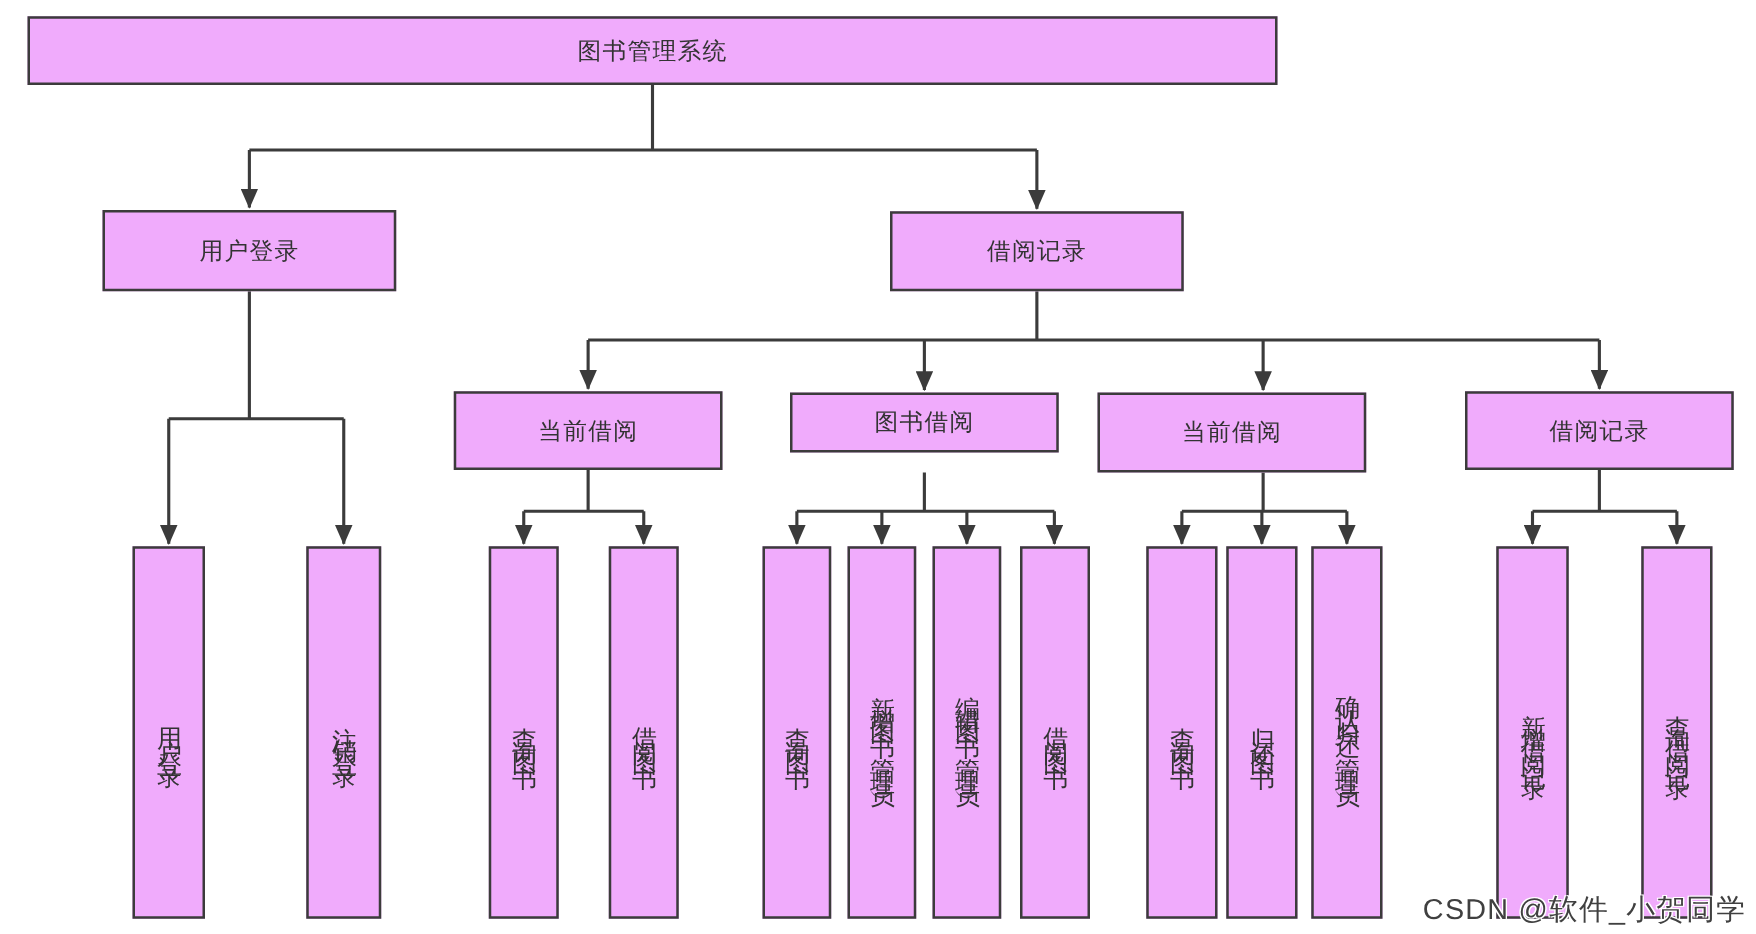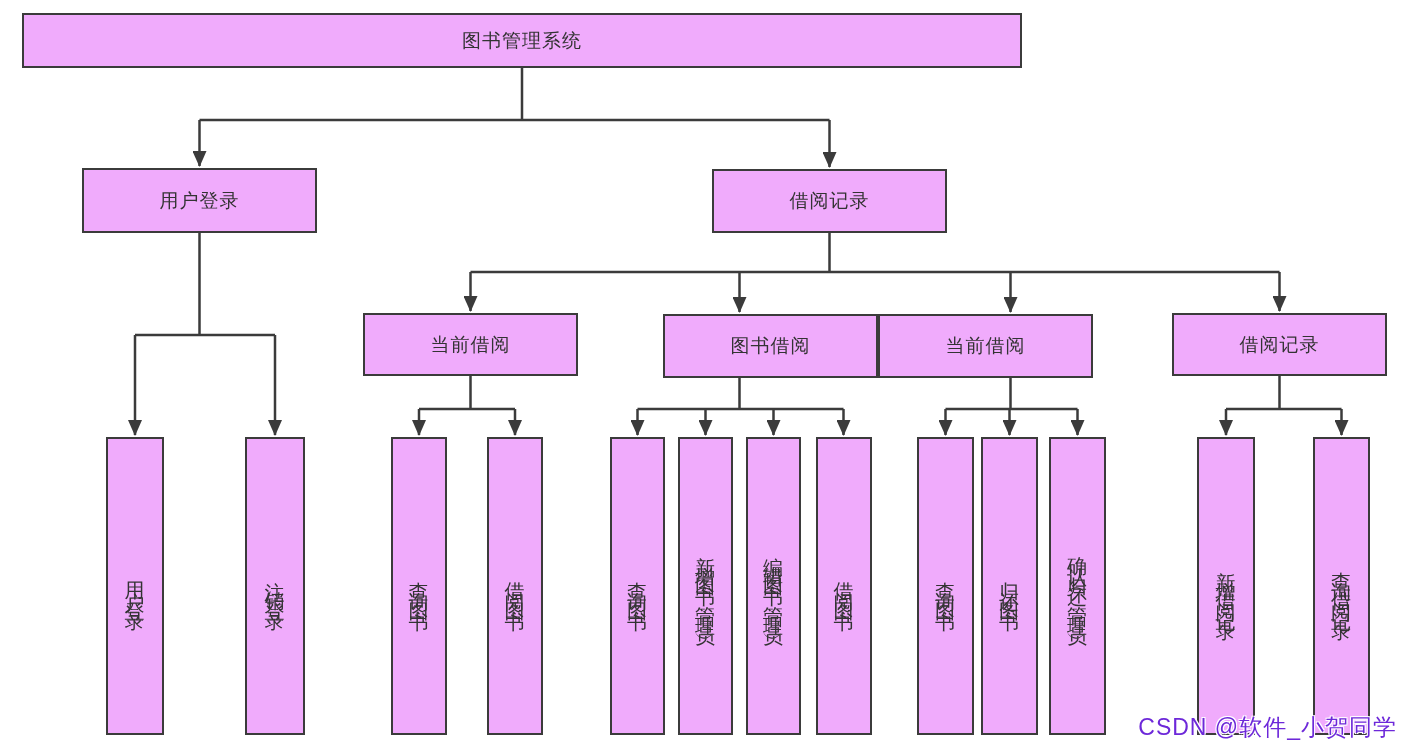--- a/index.html
+++ b/index.html
@@ -26,21 +26,21 @@
   .node.vert .vlabel{
     writing-mode:vertical-rl;
     text-orientation:mixed;
     letter-spacing:10px;
     line-height:1.1;
   }
   #watermark{
     position:absolute;
     right:8px;top:712px;
     font-size:23px;
-    color:#6d28d9;
+    color:#404040;
     letter-spacing:1px;
     text-shadow:-1px -1px 0 #ffffff,1px -1px 0 #ffffff,-1px 1px 0 #ffffff,1px 1px 0 #ffffff;
     white-space:nowrap;
   }
 </style>
 </head>
 <body>
 
 <div id="canvas">
 
@@ -86,21 +86,21 @@
       <line x1="1341.5" y1="409" x2="1341.5" y2="435" marker-end="url(#arrow)"></line>
     </g>
   </svg>
 
   <div class="node" style="left:22px;top:13px;width:1000px;height:55px;">图书管理系统</div>
 
   <div class="node" style="left:82px;top:168px;width:235px;height:65px;">用户登录</div>
   <div class="node" style="left:712px;top:169px;width:235px;height:64px;">借阅记录</div>
 
   <div class="node" style="left:363px;top:313px;width:215px;height:63px;">当前借阅</div>
-  <div class="node" style="left:632px;top:314px;width:215px;height:64px;margin-left:31px;">图书借阅</div>
+  <div class="node" style="left:632px;top:314px;width:215px;height:48px;">图书借阅</div>
   <div class="node" style="left:878px;top:314px;width:215px;height:64px;">当前借阅</div>
   <div class="node" style="left:1172px;top:313px;width:215px;height:63px;">借阅记录</div>
 
   <div class="node vert" style="left:106px;top:437px;width:58px;height:298px;">
     <span class="vlabel">用户登录</span>
   </div>
   <div class="node vert" style="left:245px;top:437px;width:60px;height:298px;">
     <span class="vlabel">注销登录</span>
   </div>
 

